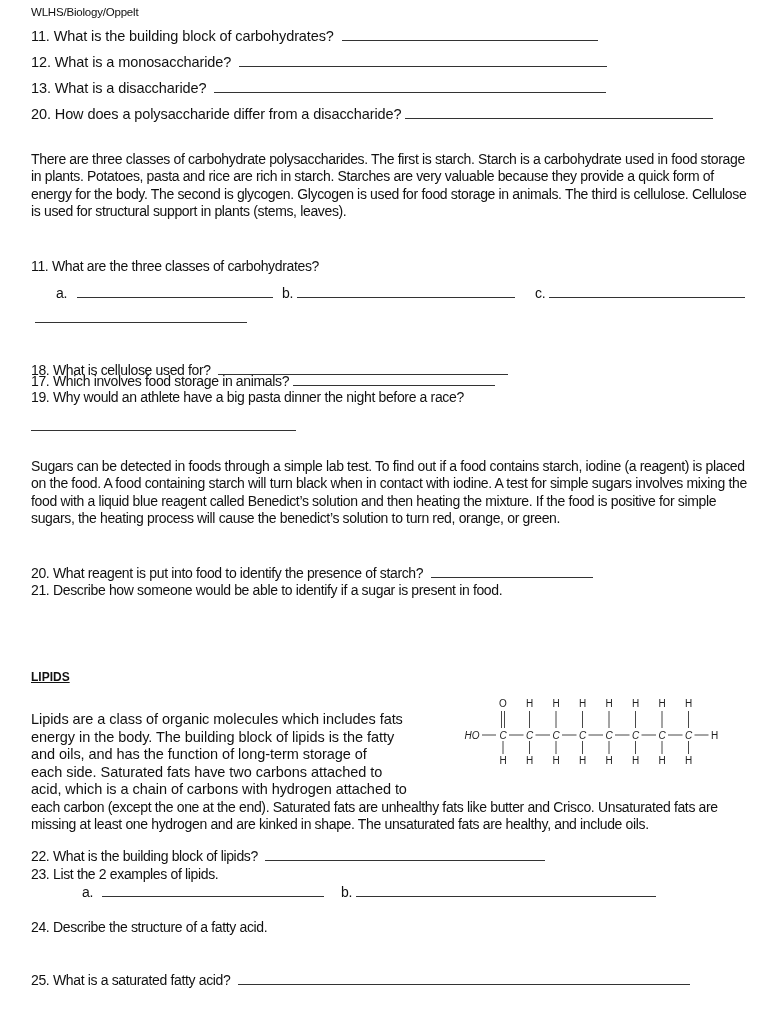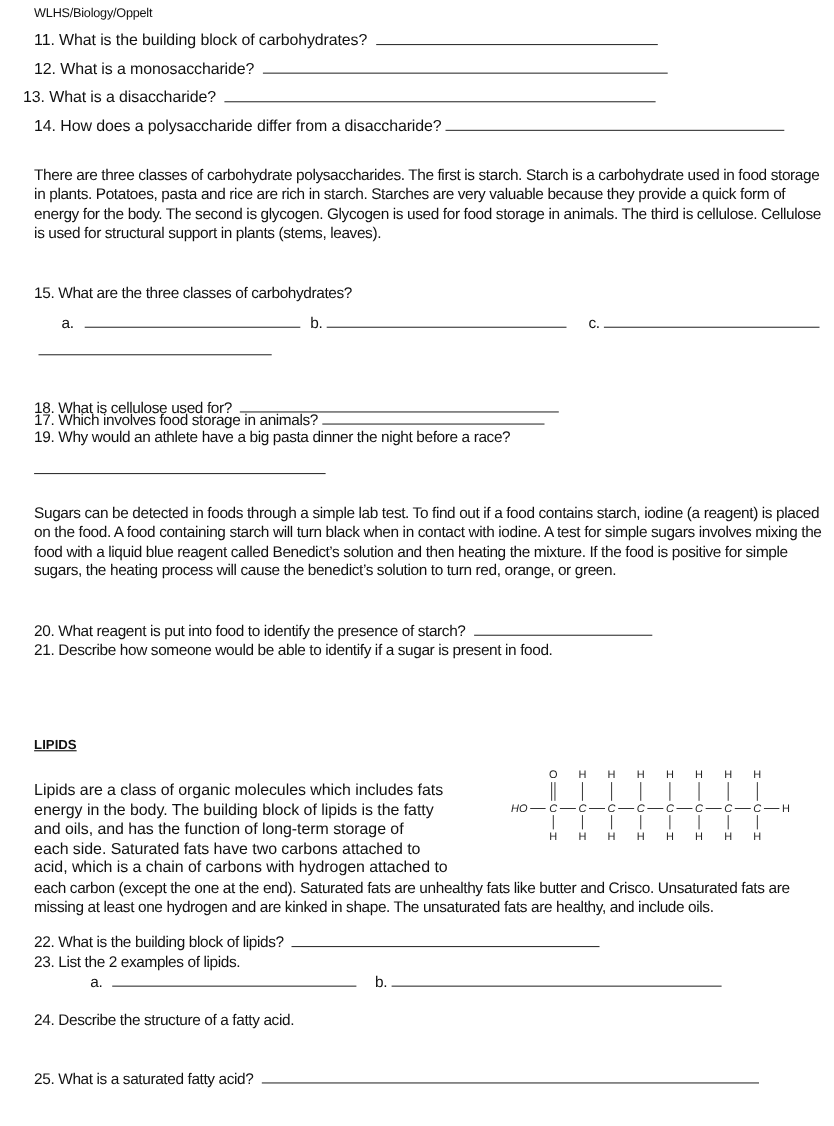--- a/index.html
+++ b/index.html
@@ -21,32 +21,32 @@
 <div class="abs hdr" style="left:31px; top:6px;">WLHS/Biology/Oppelt</div>
 
 <div class="abs q" style="left:31px; top:28px;">
   <span>11. What is the building block of carbohydrates?</span>
   <span class="blank" style="width:256px; margin-left:4px;"></span>
 </div>
 <div class="abs q" style="left:31px; top:54px;">
   <span>12. What is a monosaccharide?</span>
   <span class="blank" style="width:368px; margin-left:4px;"></span>
 </div>
-<div class="abs q" style="left:21px; top:80px;text-align:right;">
+<div class="abs q" style="left:31px; top:80px;text-align:right;">
   <span>13. What is a disaccharide?</span>
   <span class="blank" style="width:392px; margin-left:4px;"></span>
 </div>
 <div class="abs q" style="left:31px; top:106px;">
-  <span>14. How does a polysaccharide differ from a disaccharide?</span>
+  <span>20. How does a polysaccharide differ from a disaccharide?</span>
   <span class="blank" style="width:308px; margin-left:0px;"></span>
 </div>
 
 <div class="para" style="left:31px; top:151px; width:718px;">There are three classes of carbohydrate polysaccharides. The first is starch. Starch is a carbohydrate used in food storage in plants. Potatoes, pasta and rice are rich in starch. Starches are very valuable because they provide a quick form of energy for the body. The second is glycogen. Glycogen is used for food storage in animals. The third is cellulose. Cellulose is used for structural support in plants (stems, leaves).</div>
 
-<div class="abs qn" style="left:31px; top:258px;">15. What are the three classes of carbohydrates?</div>
+<div class="abs qn" style="left:31px; top:258px;">11. What are the three classes of carbohydrates?</div>
 <div class="abs qn" style="left:56px; top:285px;">
   <span>a.</span>
   <span class="blank" style="width:196px; margin-left:6px;"></span>
 </div>
 <div class="abs qn" style="left:282px; top:285px;">
   <span>b.</span>
   <span class="blank" style="width:218px;"></span>
 </div>
 <div class="abs qn" style="left:535px; top:285px;">
   <span>c.</span>

